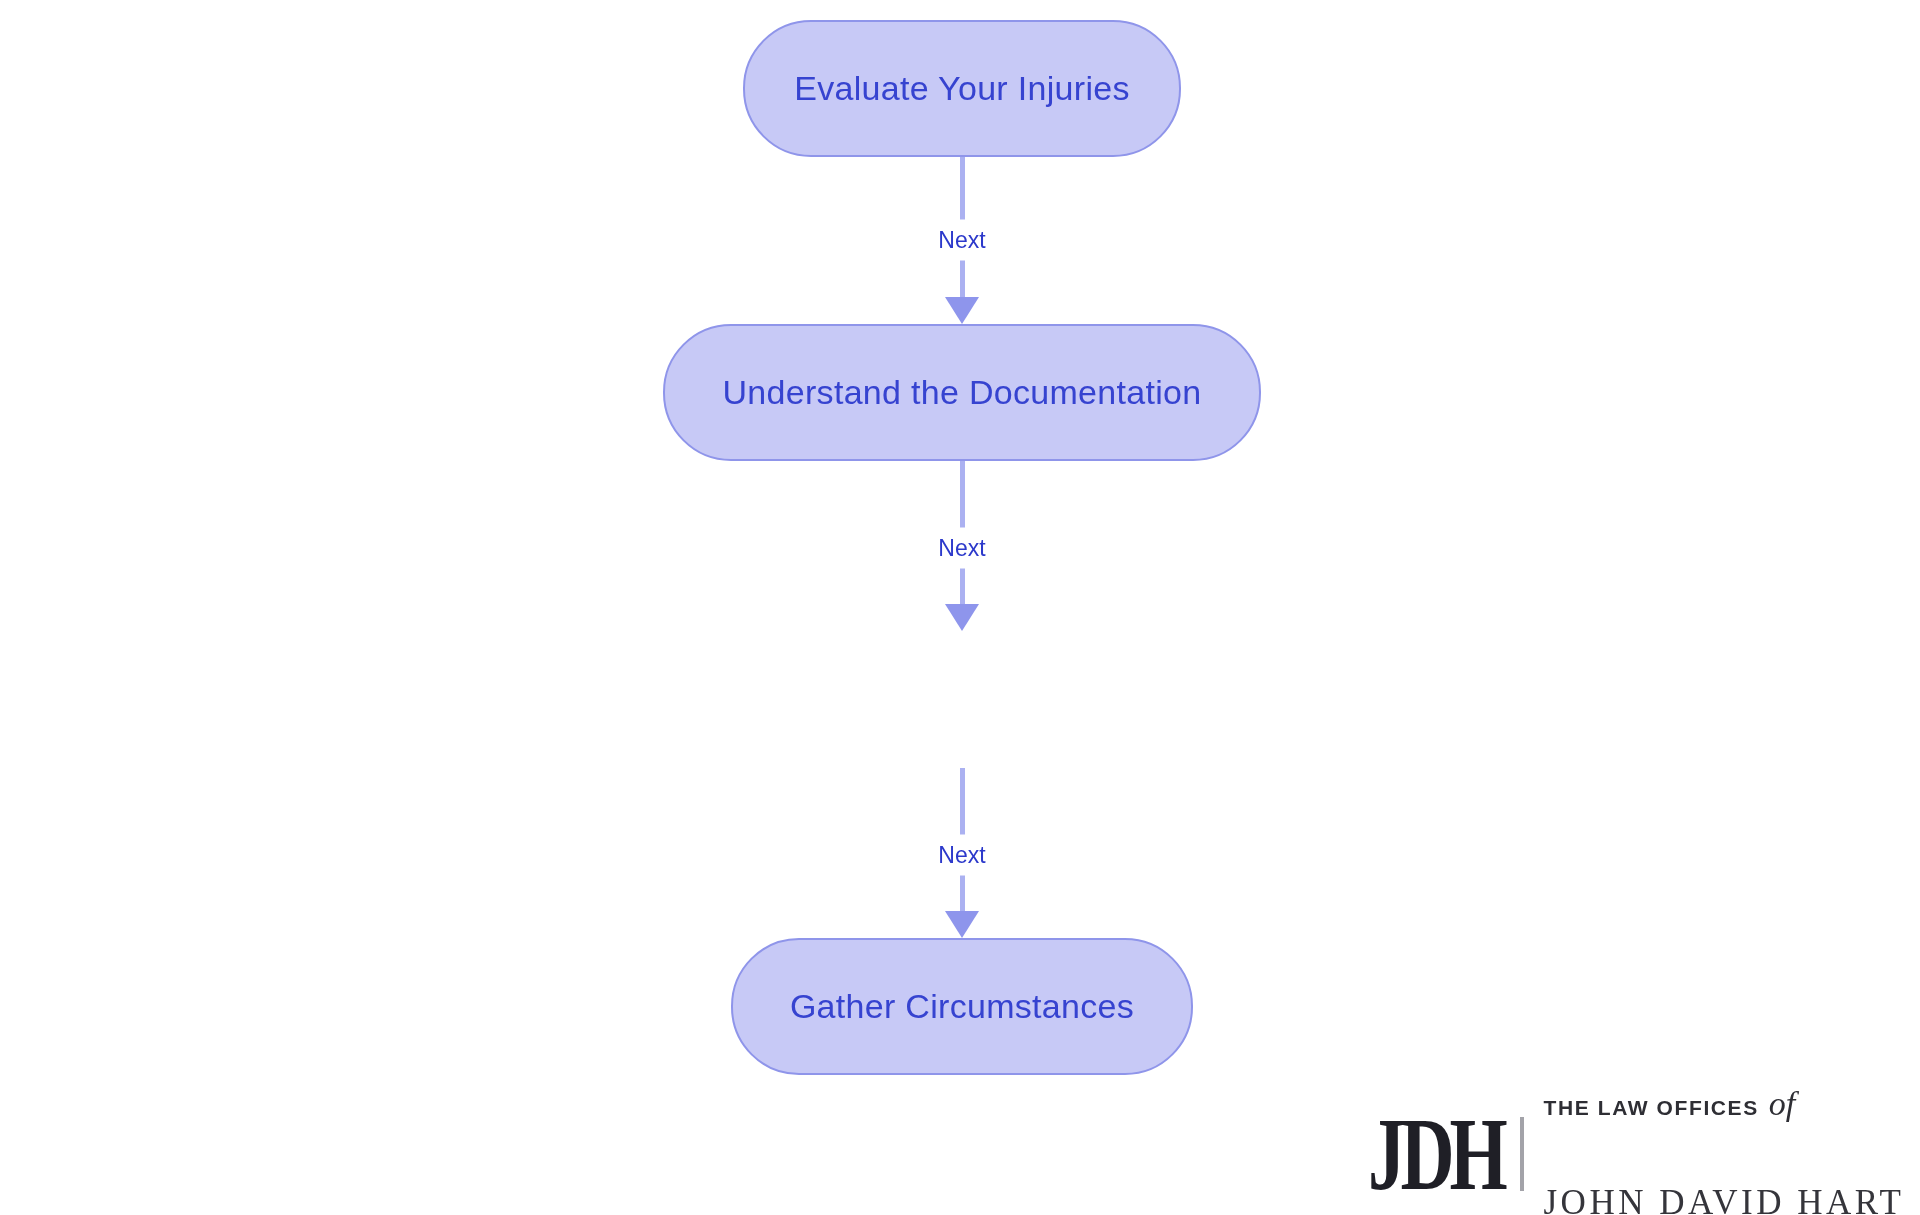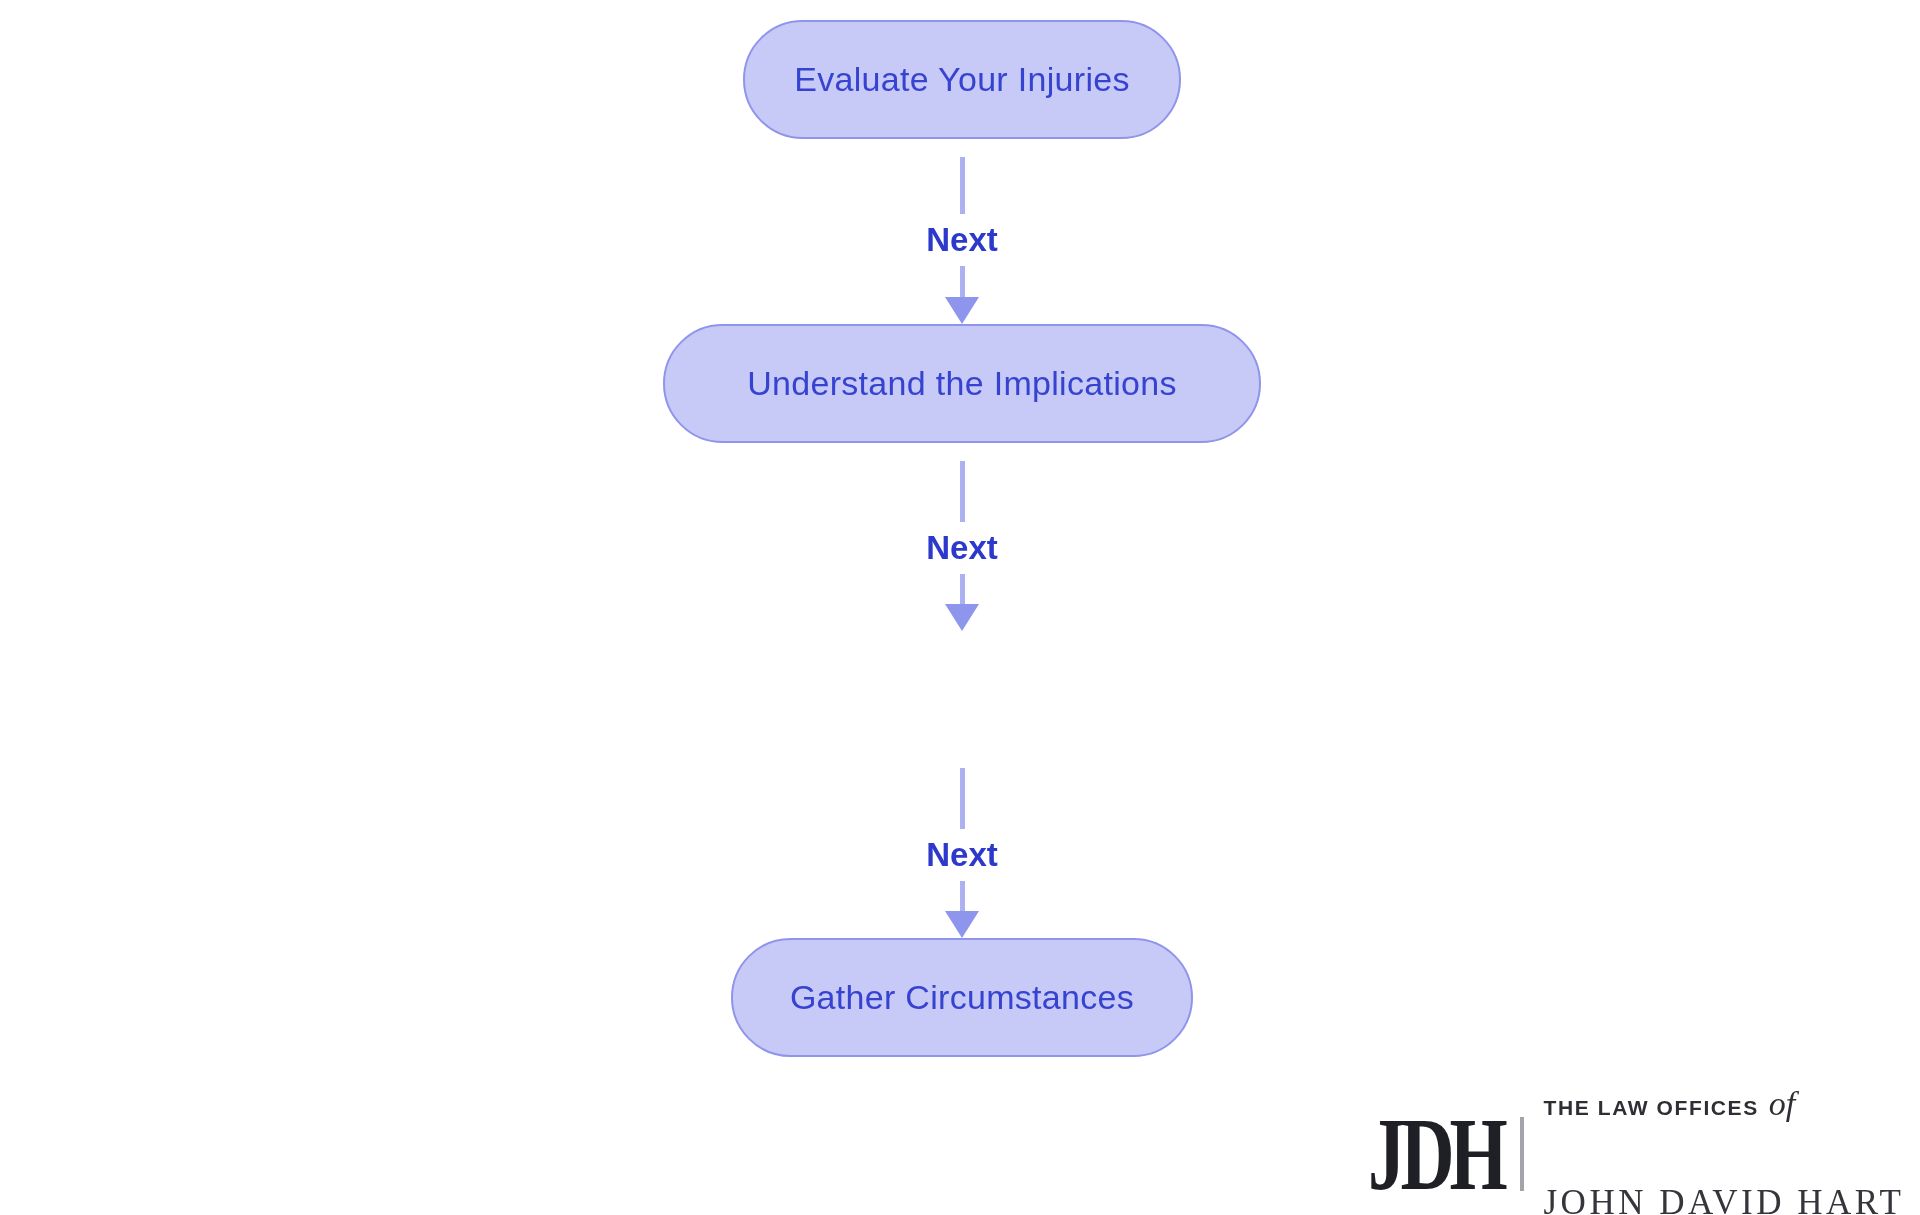--- a/index.html
+++ b/index.html
@@ -24,21 +24,21 @@
   }
   .canvas {
     position: relative;
     width: 1920px; height: 1215px;
     background: var(--page-bg);
   }
 
   
   .node {
     position: absolute;
-    height: 119px;
+    height: 137px;
     background: var(--node-fill);
     border: 2.5px solid var(--node-border);
     border-radius: 68px;
     display: flex;
     align-items: center;
     justify-content: center;
   }
   .node-label {
     color: var(--node-text);
     font-size: 34px;
@@ -71,22 +71,22 @@
     border-right: 17px solid transparent;
     border-top: 27px solid var(--arrow-head);
   }
   .connector-label {
     position: absolute;
     left: 0;
     transform: translate(-50%, -50%);
     background: var(--page-bg);
     padding: 7px 9px;
     color: var(--connector-text);
-    font-size: 33px;
-    font-weight: 700;
+    font-size: 23px;
+    font-weight: 400;
     white-space: nowrap;
   }
   .connector-1 .connector-label { top: 83px; }
   .connector-2 .connector-label { top: 87px; }
   .connector-3 .connector-label { top: 87px; }
 
   
   .logo {
     position: absolute;
     left: 1368px; top: 1104px;
@@ -148,21 +148,21 @@
     <span class="node-label">Evaluate Your Injuries</span>
   </div>
 
   <div class="connector connector-1">
     <div class="connector-line"></div>
     <div class="connector-arrowhead"></div>
     <span class="connector-label">Next</span>
   </div>
 
   <div class="node node-2">
-    <span class="node-label">Understand the Implications</span>
+    <span class="node-label">Understand the Documentation</span>
   </div>
 
   <div class="connector connector-2">
     <div class="connector-line"></div>
     <div class="connector-arrowhead"></div>
     <span class="connector-label">Next</span>
   </div>
 
 
   <div class="connector connector-3">

